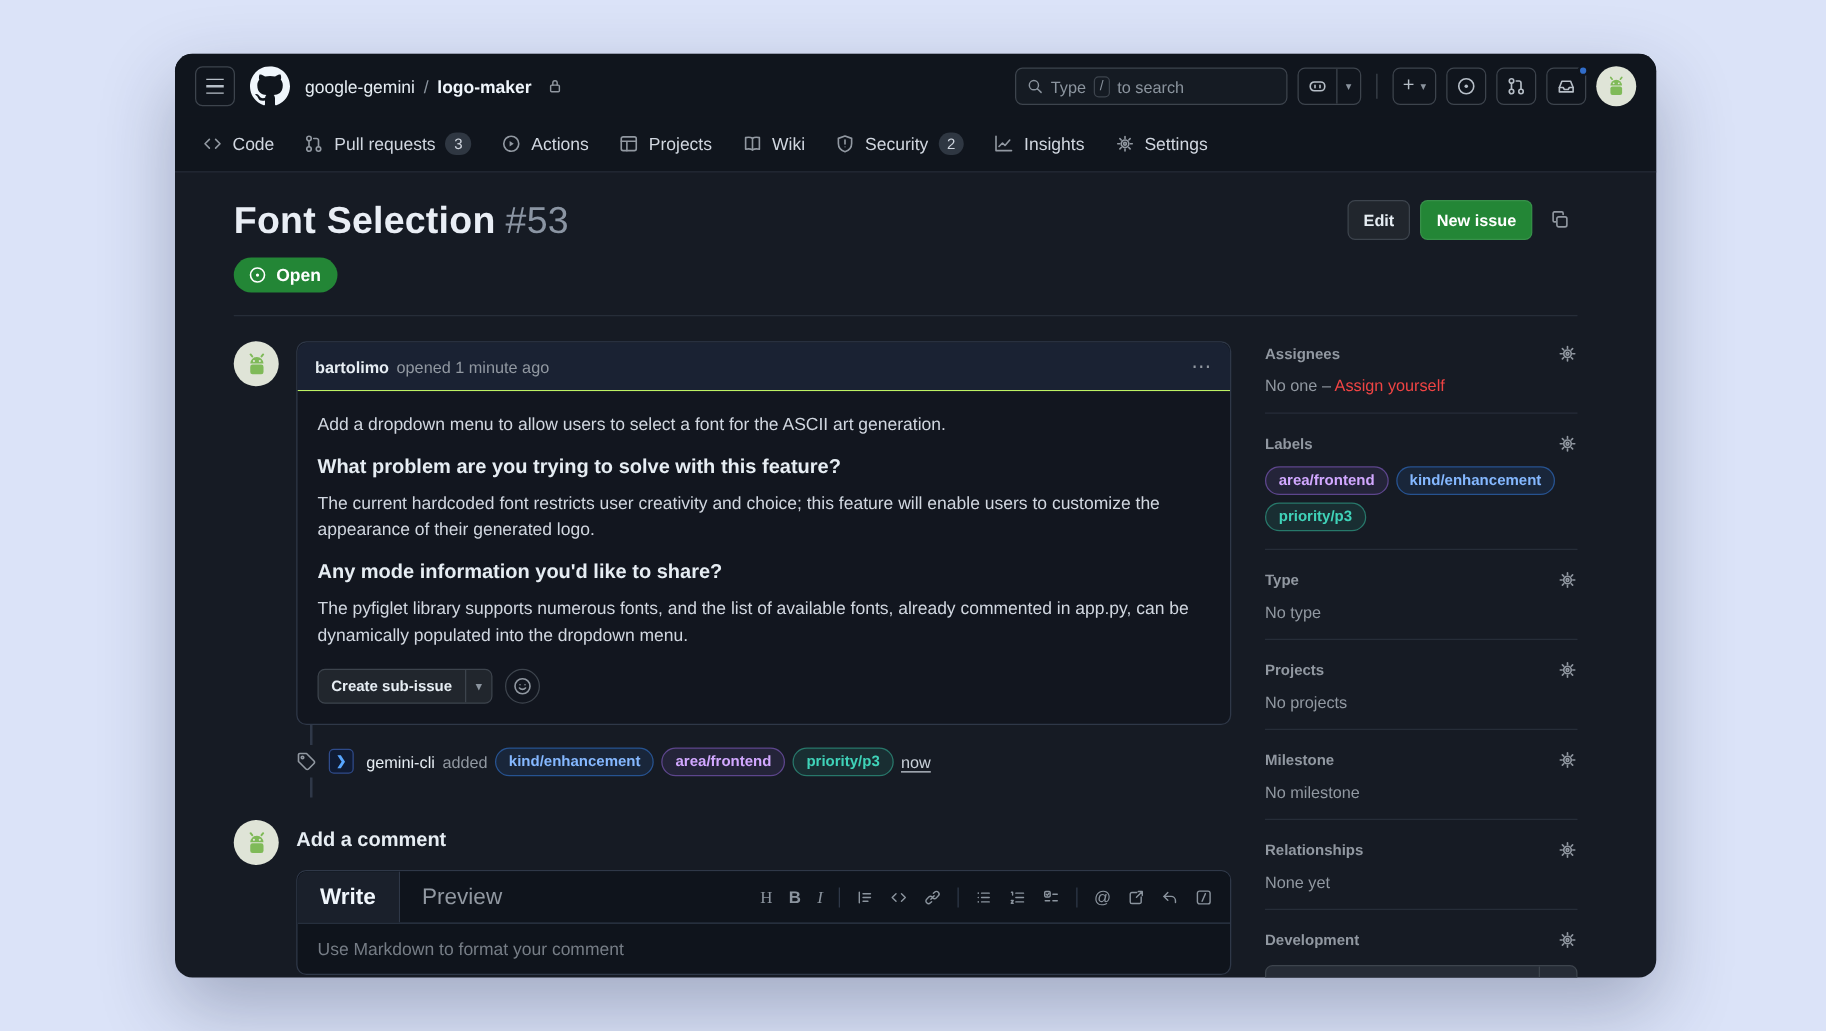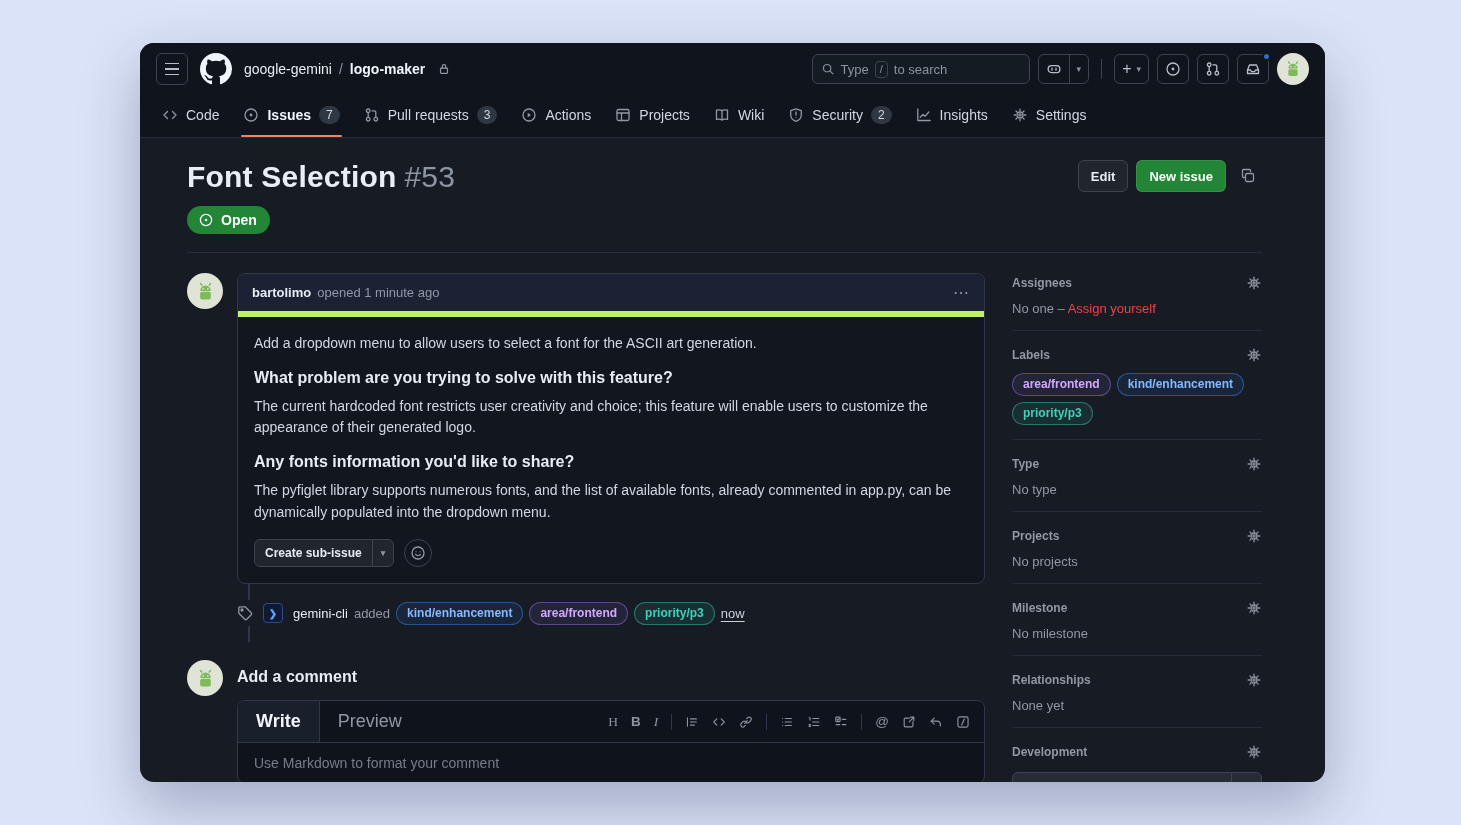--- a/index.html
+++ b/index.html
@@ -65,21 +65,21 @@
   .main-divider { border:none; border-top:1px solid #262d38; margin:18px 0 20px; }
 
   .columns { display:flex; gap:27px; align-items:flex-start; }
   .main-col { width:798px; flex:none; }
   .side-col { flex:1; min-width:0; }
 
   
   .thread-row { display:flex; gap:14px; }
   .avatar36 { width:36px; height:36px; border-radius:50%; background:#dfe4d7; flex:none; display:flex; align-items:center; justify-content:center; overflow:hidden; }
   .comment-box { flex:1; border:1px solid #2f3848; border-radius:8px; background:#12161f; }
-  .comment-head { background:#1a2233; border-bottom:6px solid #bef264; border-radius:8px 8px 0 0;
+  .comment-head { background:#1a2233; border-bottom:1px solid #bef264; border-radius:8px 8px 0 0;
     padding:9px 14px; display:flex; align-items:center; font-size:13px; }
   .c-author { font-weight:700; color:#e6edf3; }
   .c-meta { color:#9198a1; margin-left:6px; }
   .kebab { margin-left:auto; color:#9198a1; font-size:16px; letter-spacing:1px; cursor:pointer; background:none; border:none; }
   .comment-body { padding:16px; }
   .comment-body h3 { font-size:16px; font-weight:700; color:#e6edf3; margin:14px 0 9px; }
   .comment-body h3:first-child { margin-top:0; }
   .comment-body p { font-size:14px; color:#d1d7e0; line-height:1.55; margin-bottom:14px; }
   .body-actions { display:flex; align-items:center; gap:10px; margin-top:16px; }
   .subissue-split { display:flex; height:28px; border:1px solid #3d444d; border-radius:6px; overflow:hidden; background:#21262d; }
@@ -226,30 +226,20 @@
 
   <nav class="repo-nav">
     <div class="nav-item">
       <span class="nicon">
           <svg class="i16" viewBox="0 0 16 16">
             <path d="M5.5 4.5L2 8l3.5 3.5M10.5 4.5L14 8l-3.5 3.5"></path>
           </svg>
         </span>
       <span>Code</span>
     </div>
-    <div class="nav-item active">
-      <span class="nicon">
-          <svg class="i16" viewBox="0 0 16 16">
-            <circle cx="8" cy="8" r="6"></circle>
-            <circle cx="8" cy="8" r="1.4" fill="currentColor" stroke="none"></circle>
-          </svg>
-        </span>
-      <span>Issues</span>
-      <span class="counter">7</span>
-    </div>
     <div class="nav-item">
       <span class="nicon">
           <svg class="i16" viewBox="0 0 16 16">
             <circle cx="4.2" cy="3.8" r="1.8"></circle>
             <circle cx="4.2" cy="12.2" r="1.8"></circle>
             <circle cx="11.8" cy="12.2" r="1.8"></circle>
             <path d="M4.2 5.6v4.8M8 3.8h2.3a1.5 1.5 0 0 1 1.5 1.5v5.1"></path>
           </svg>
         </span>
       <span>Pull requests</span>
@@ -357,21 +347,21 @@
           <div class="comment-box">
             <div class="comment-head">
               <span class="c-author">bartolimo</span>
               <span class="c-meta">opened 1 minute ago</span>
               <button class="kebab">⋯</button>
             </div>
             <div class="comment-body">
               <p>Add a dropdown menu to allow users to select a font for the ASCII art generation.</p>
               <h3>What problem are you trying to solve with this feature?</h3>
               <p>The current hardcoded font restricts user creativity and choice; this feature will enable users to customize the appearance of their generated logo.</p>
-              <h3>Any fonts information you'd like to share?</h3>
+              <h3>Any mode information you'd like to share?</h3>
               <p>The pyfiglet library supports numerous fonts, and the list of available fonts, already commented in app.py, can be dynamically populated into the dropdown menu.</p>
               <div class="body-actions">
                 <div class="subissue-split">
                   <span class="seg">Create sub-issue</span>
                   <span class="seg">
                       <span class="caret">▾</span>
                     </span>
                 </div>
                 <button class="emoji-btn">
                   <svg class="i16" viewBox="0 0 16 16">

